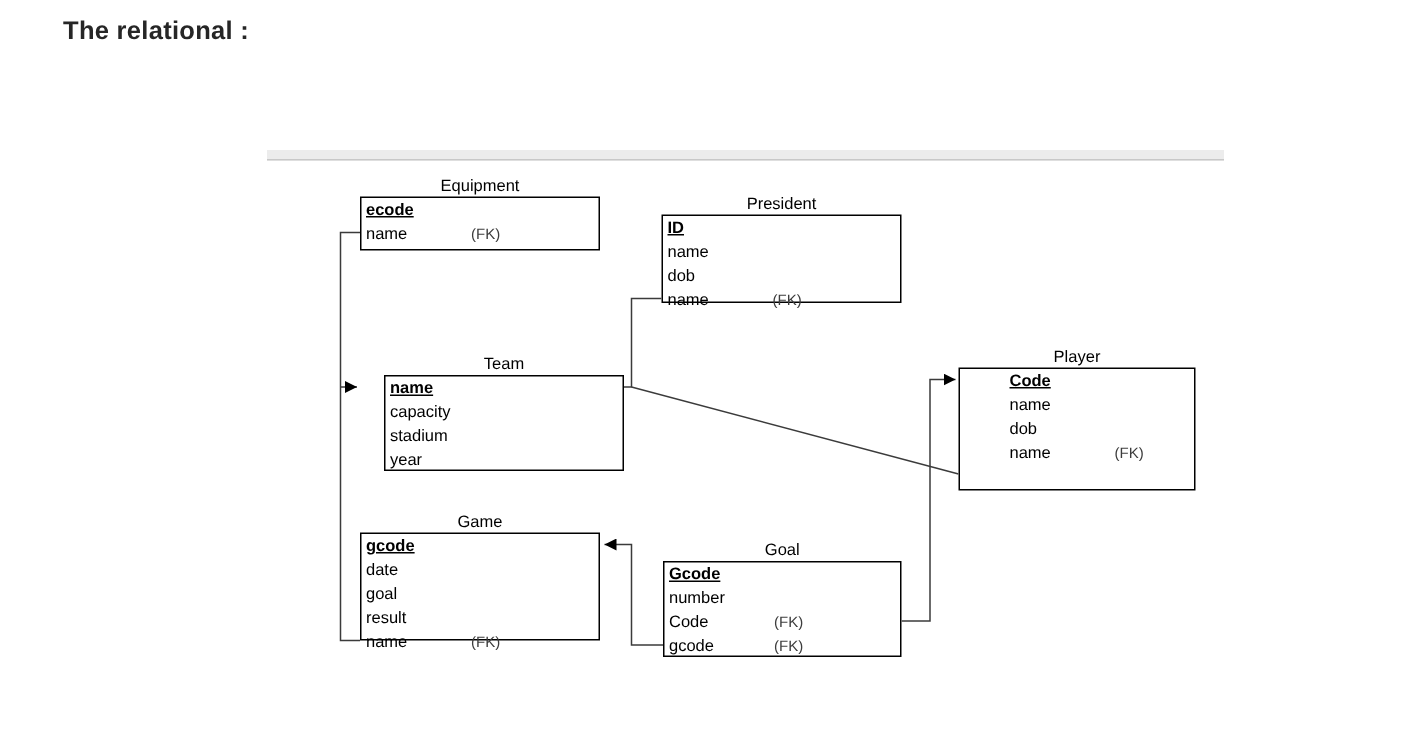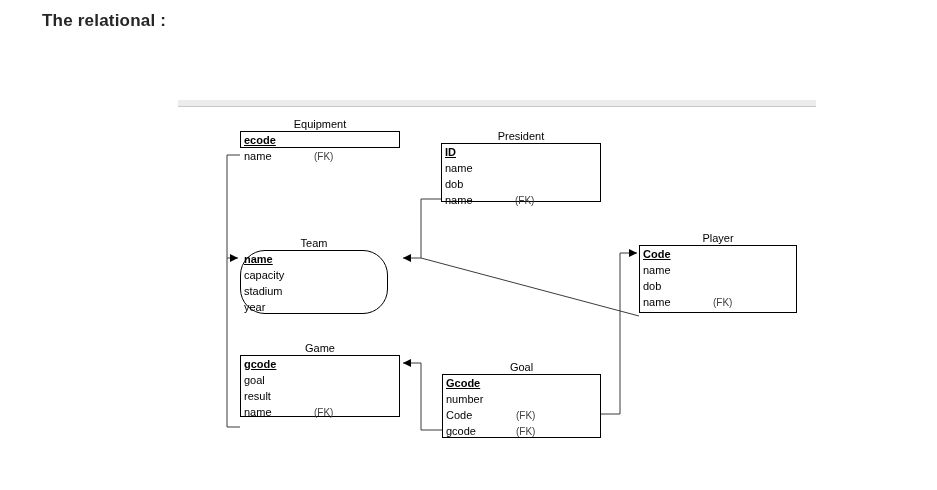--- a/index.html
+++ b/index.html
@@ -24,25 +24,25 @@
   }
   .ent-title{
     position:absolute;bottom:100%;left:0;width:100%;text-align:center;
     font-size:11px;color:#000;margin-bottom:2px;white-space:nowrap;
   }
   .row{height:16px;line-height:16px;padding-left:3px;font-size:11px;color:#000;white-space:nowrap;}
   .row .fname{display:inline-block;min-width:50px;}
   .row.pk .fname{font-weight:bold;text-decoration:underline;min-width:0;text-align:center;}
   .row .fklab{font-size:10px;color:#3d3d3d;margin-left:20px;}
   
-  .ent-equipment{left:240px;top:131px;width:160px;height:17px;}
+  .ent-equipment{left:240px;top:131px;width:160px;height:36px;}
   .ent-president{left:441px;top:143px;width:160px;height:59px;}
-  .ent-team{left:240px;top:250px;width:148px;height:64px;border-radius:25px;}
-  .ent-player{left:639px;top:245px;width:158px;height:68px;}
-  .ent-game{left:240px;top:355px;width:160px;height:62px;}
+  .ent-team{left:256px;top:250px;width:160px;height:64px;}
+  .ent-player{left:639px;top:245px;width:158px;height:82px;padding-left:30px;}
+  .ent-game{left:240px;top:355px;width:160px;height:72px;}
   .ent-goal{left:442px;top:374px;width:159px;height:64px;}
 </style>
 </head>
 <body>
 
 <div class="page-title">The relational :</div>
 
 <div class="top-bar"></div>
 
 <div class="diagram">
@@ -102,20 +102,21 @@
         <div class="row"><span class="fname">name</span></div>
         <div class="row"><span class="fname">dob</span></div>
         <div class="row"><span class="fname">name</span><span class="fklab">(FK)</span></div>
       </div>
   </div>
 
   <div class="entity ent-game">
     <span class="ent-title">Game</span>
     <div class="ent-body">
         <div class="row pk"><span class="fname">gcode</span></div>
+        <div class="row"><span class="fname">date</span></div>
         <div class="row"><span class="fname">goal</span></div>
         <div class="row"><span class="fname">result</span></div>
         <div class="row"><span class="fname">name</span><span class="fklab">(FK)</span></div>
       </div>
   </div>
 
   <div class="entity ent-goal">
     <span class="ent-title">Goal</span>
     <div class="ent-body">
         <div class="row pk"><span class="fname">Gcode</span></div>

